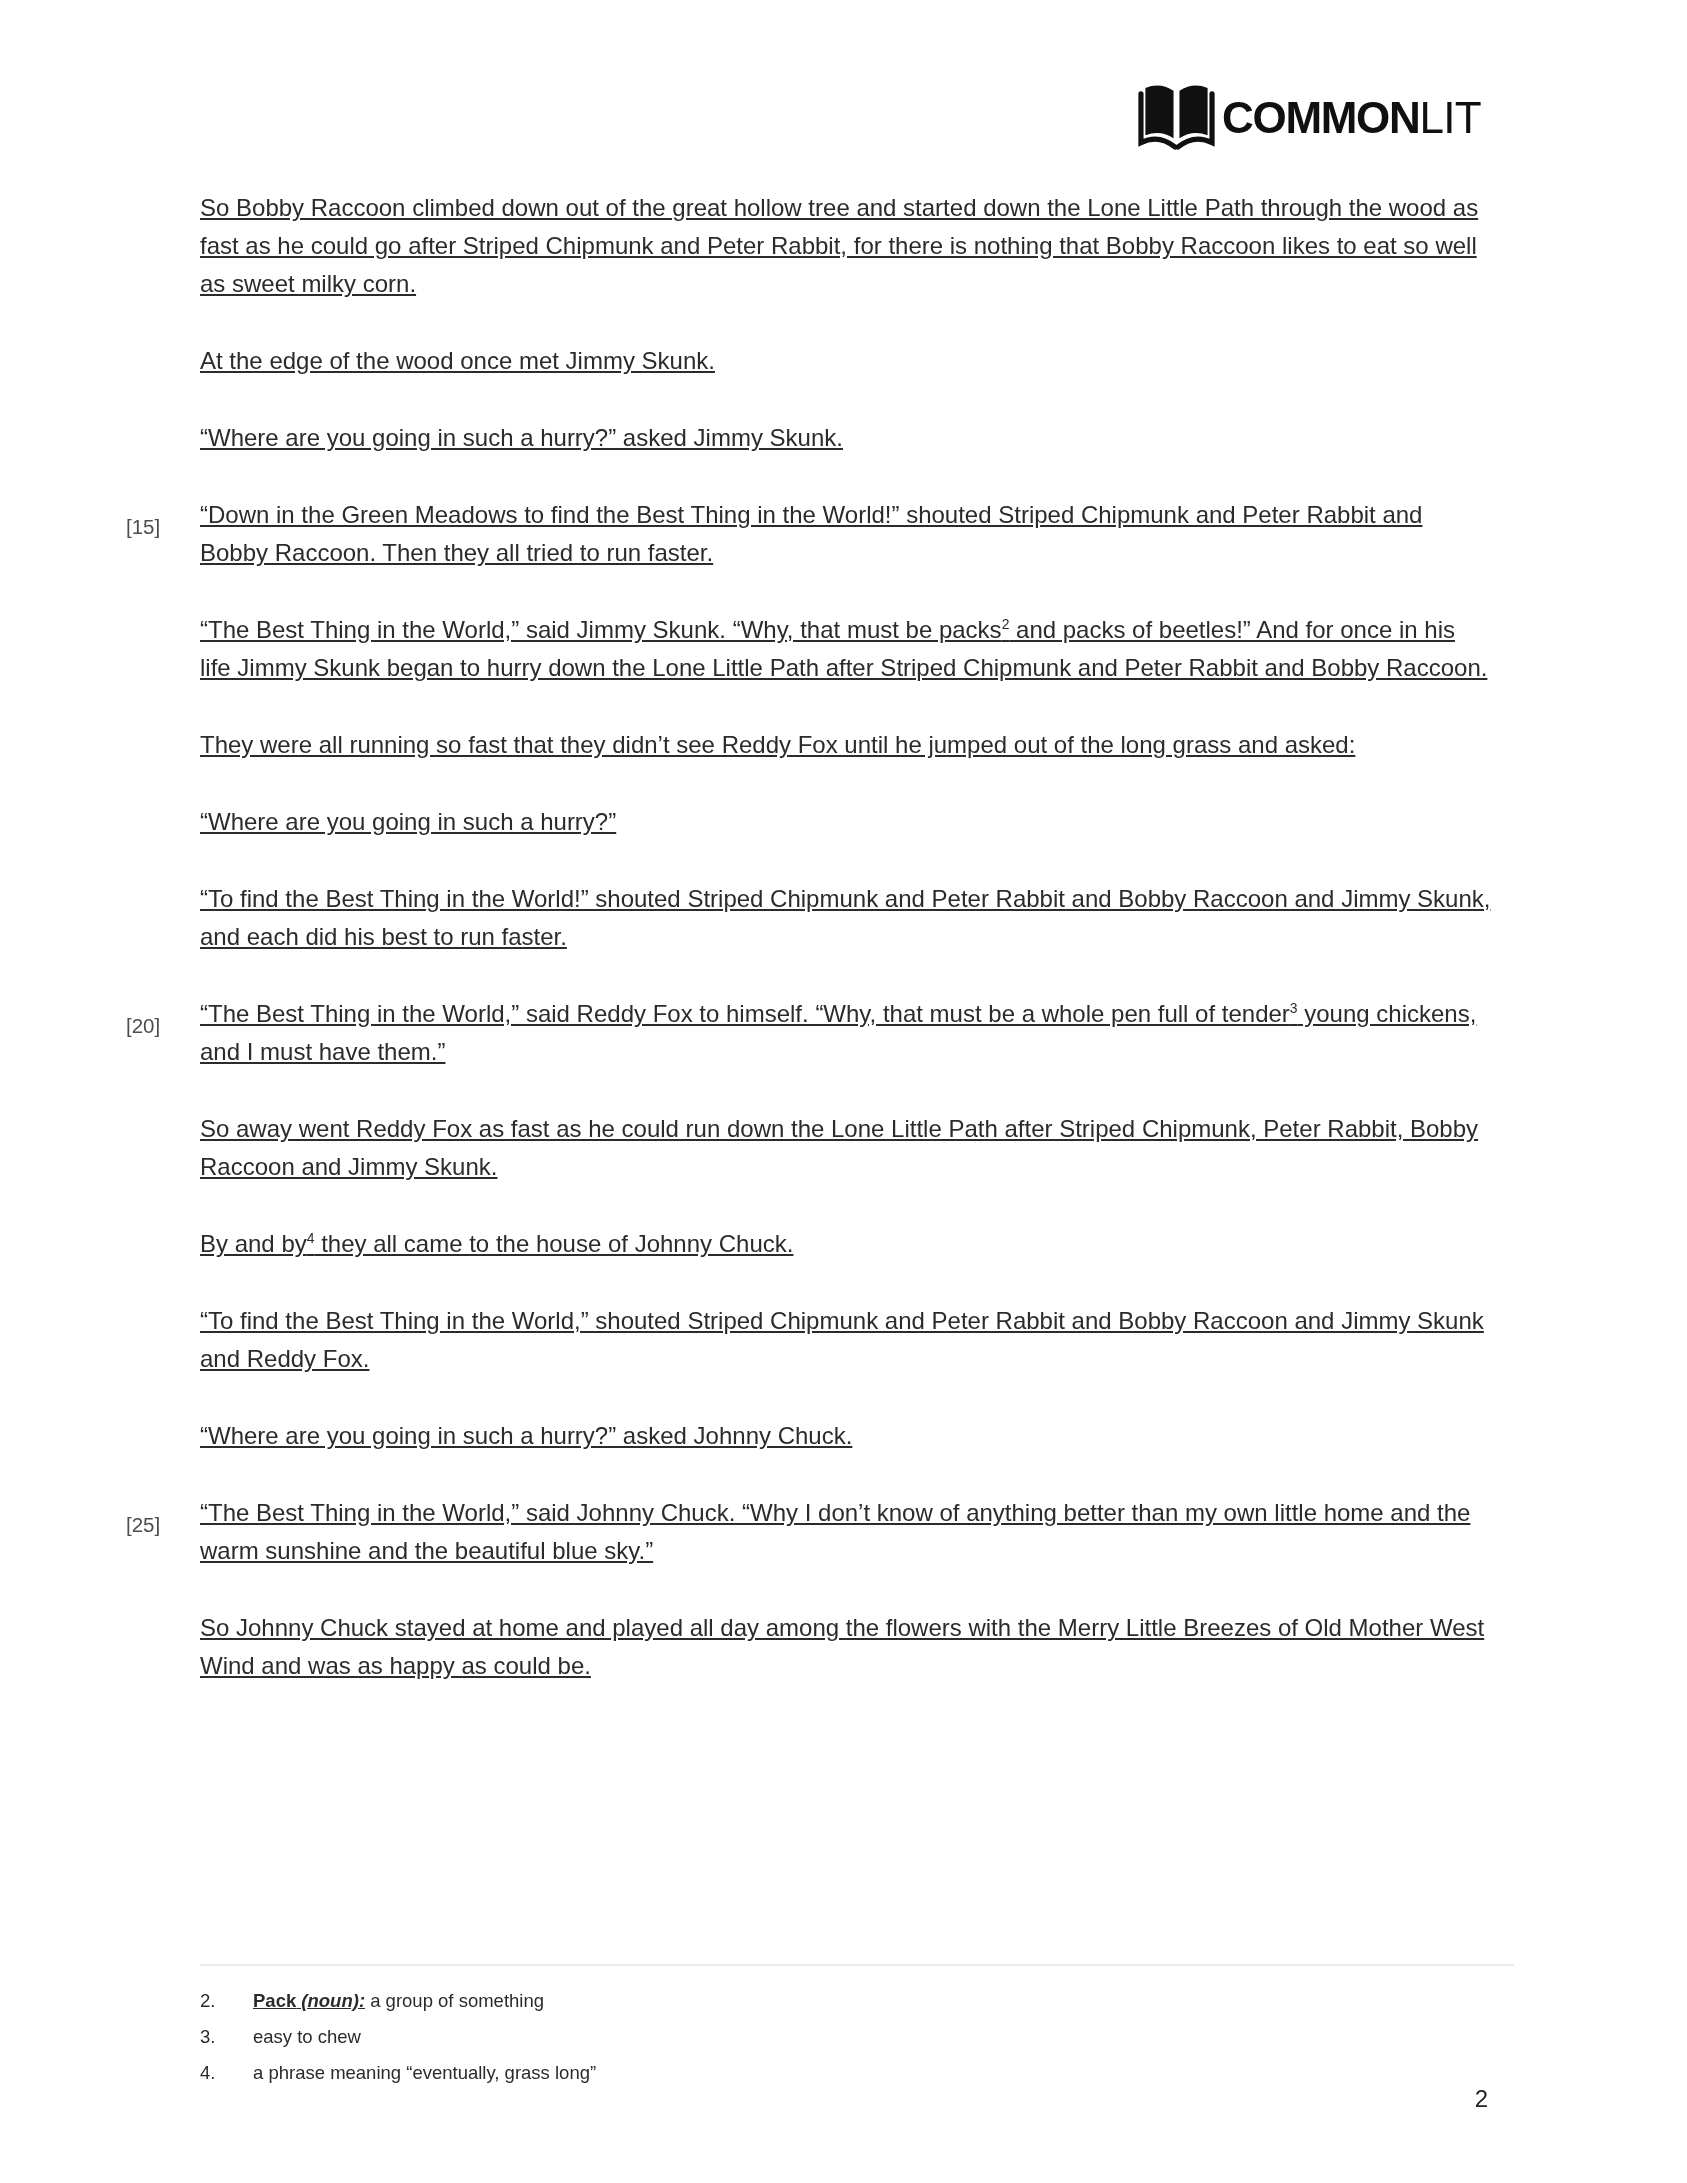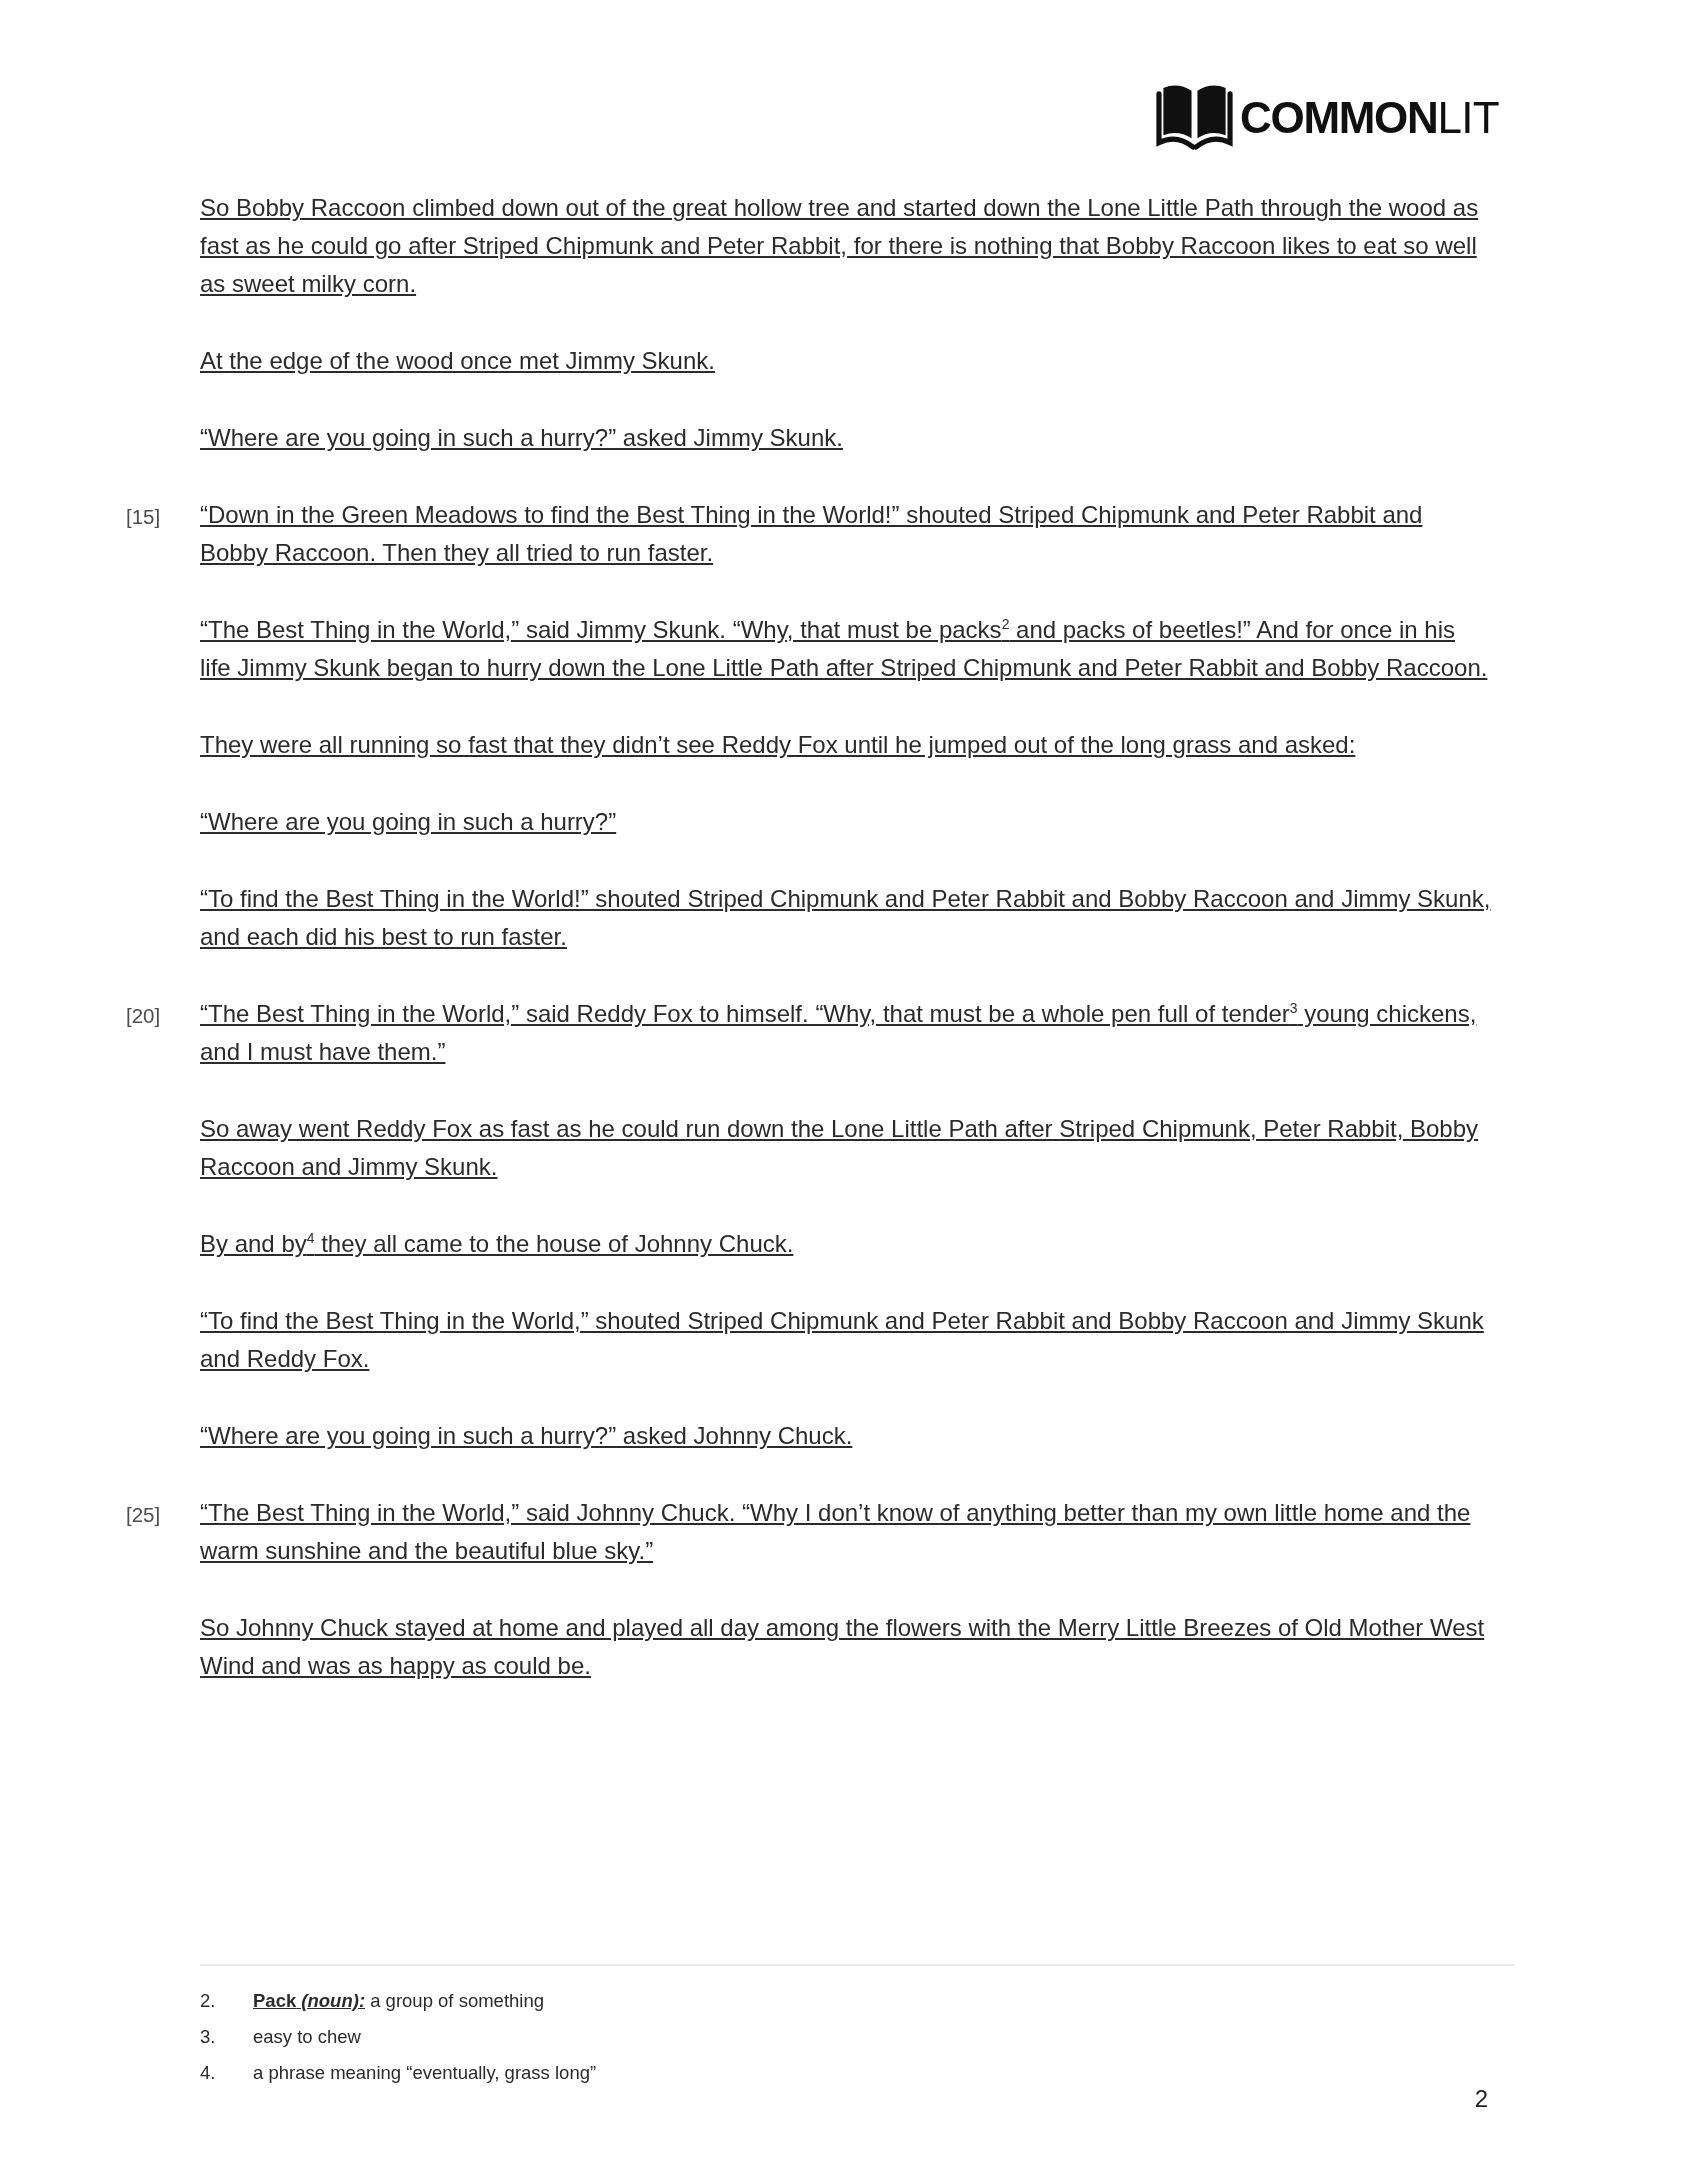--- a/index.html
+++ b/index.html
@@ -10,21 +10,21 @@
     background: #ffffff;
     font-family: "Liberation Sans", sans-serif;
     color: #2b2b2b;
     overflow: hidden;
   }
 
   
   .logo {
     position: absolute;
     top: 83px;
-    right: 188px;
+    right: 206px;
     display: flex;
     align-items: center;
     gap: 7px;
   }
   .logo svg { display: block; }
   .logo-text {
     font-size: 44px;
     color: #101010;
     letter-spacing: -1.3px;
     white-space: nowrap;
@@ -43,21 +43,21 @@
     color: #2b2b2b;
   }
   .para {
     position: relative;
     margin: 0 0 39px 0;
     text-decoration: underline;
   }
   .marker {
     position: absolute;
     left: -74px;
-    top: 2px;
+    top: 12px;
     font-size: 20.5px;
     color: #4d4d4d;
   }
   sup.fnref {
     font-size: 0.58em;
     line-height: 0;
     vertical-align: super;
   }
 
   

